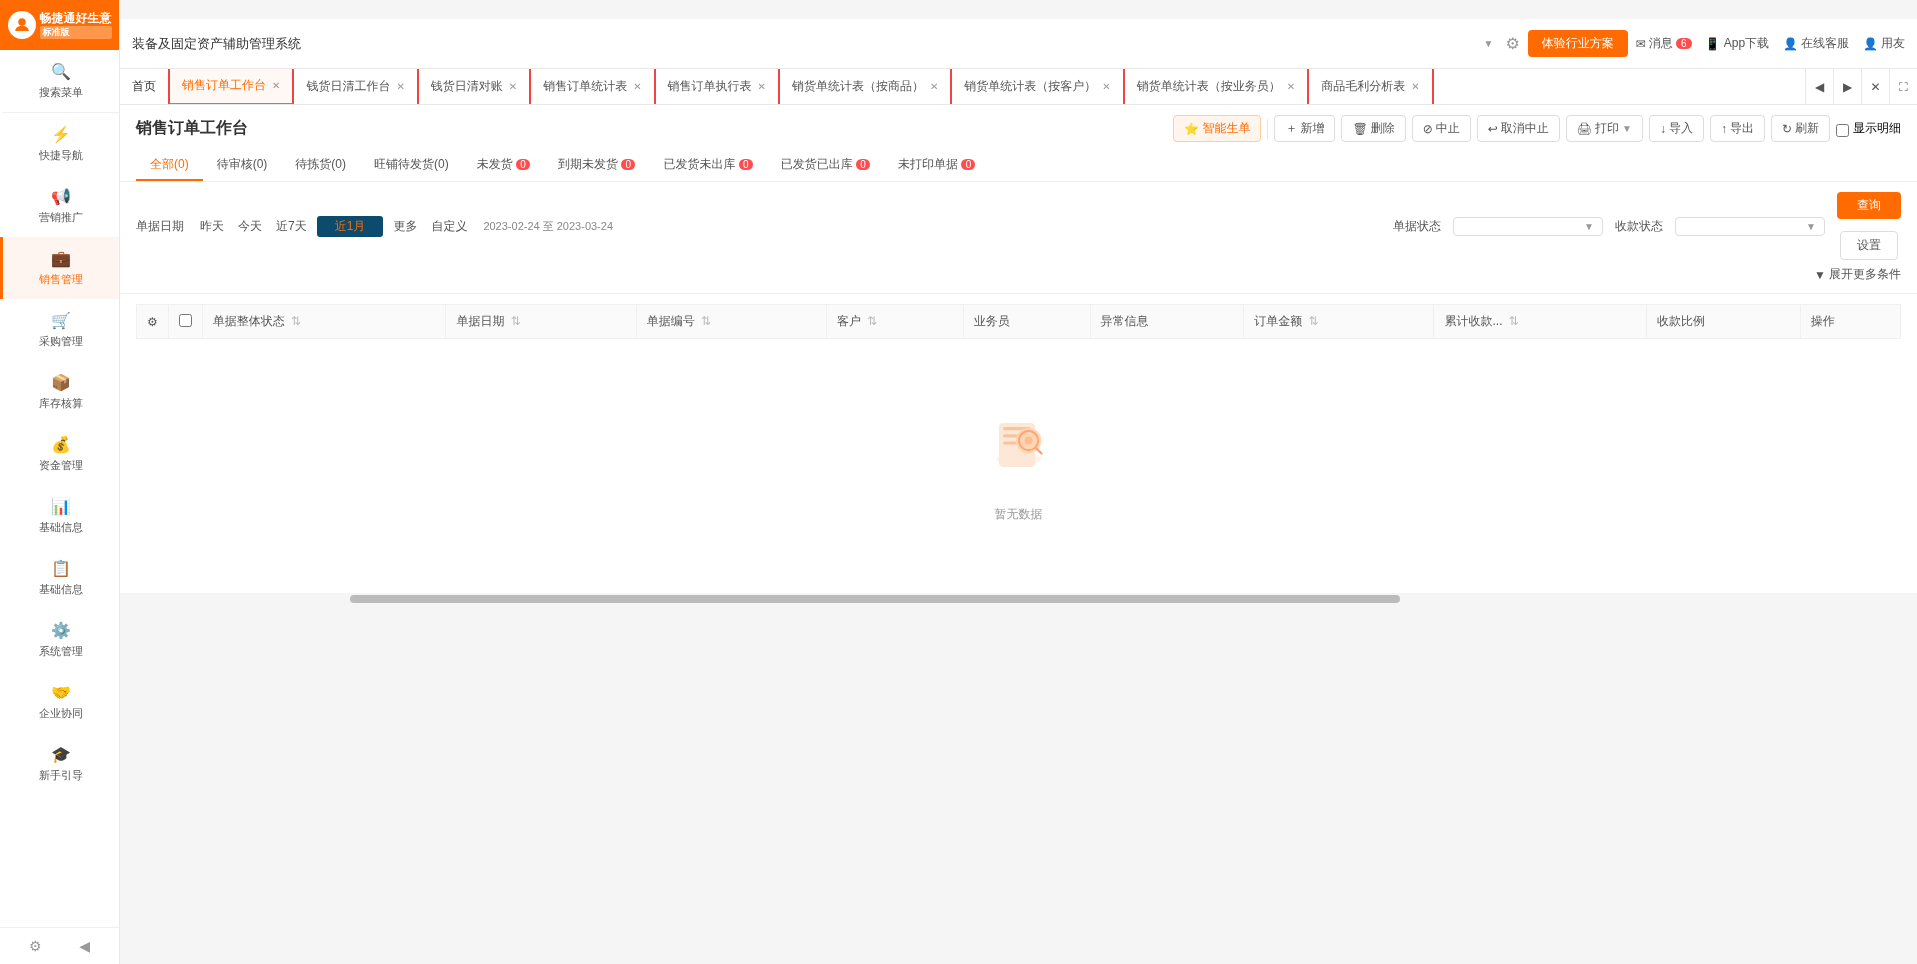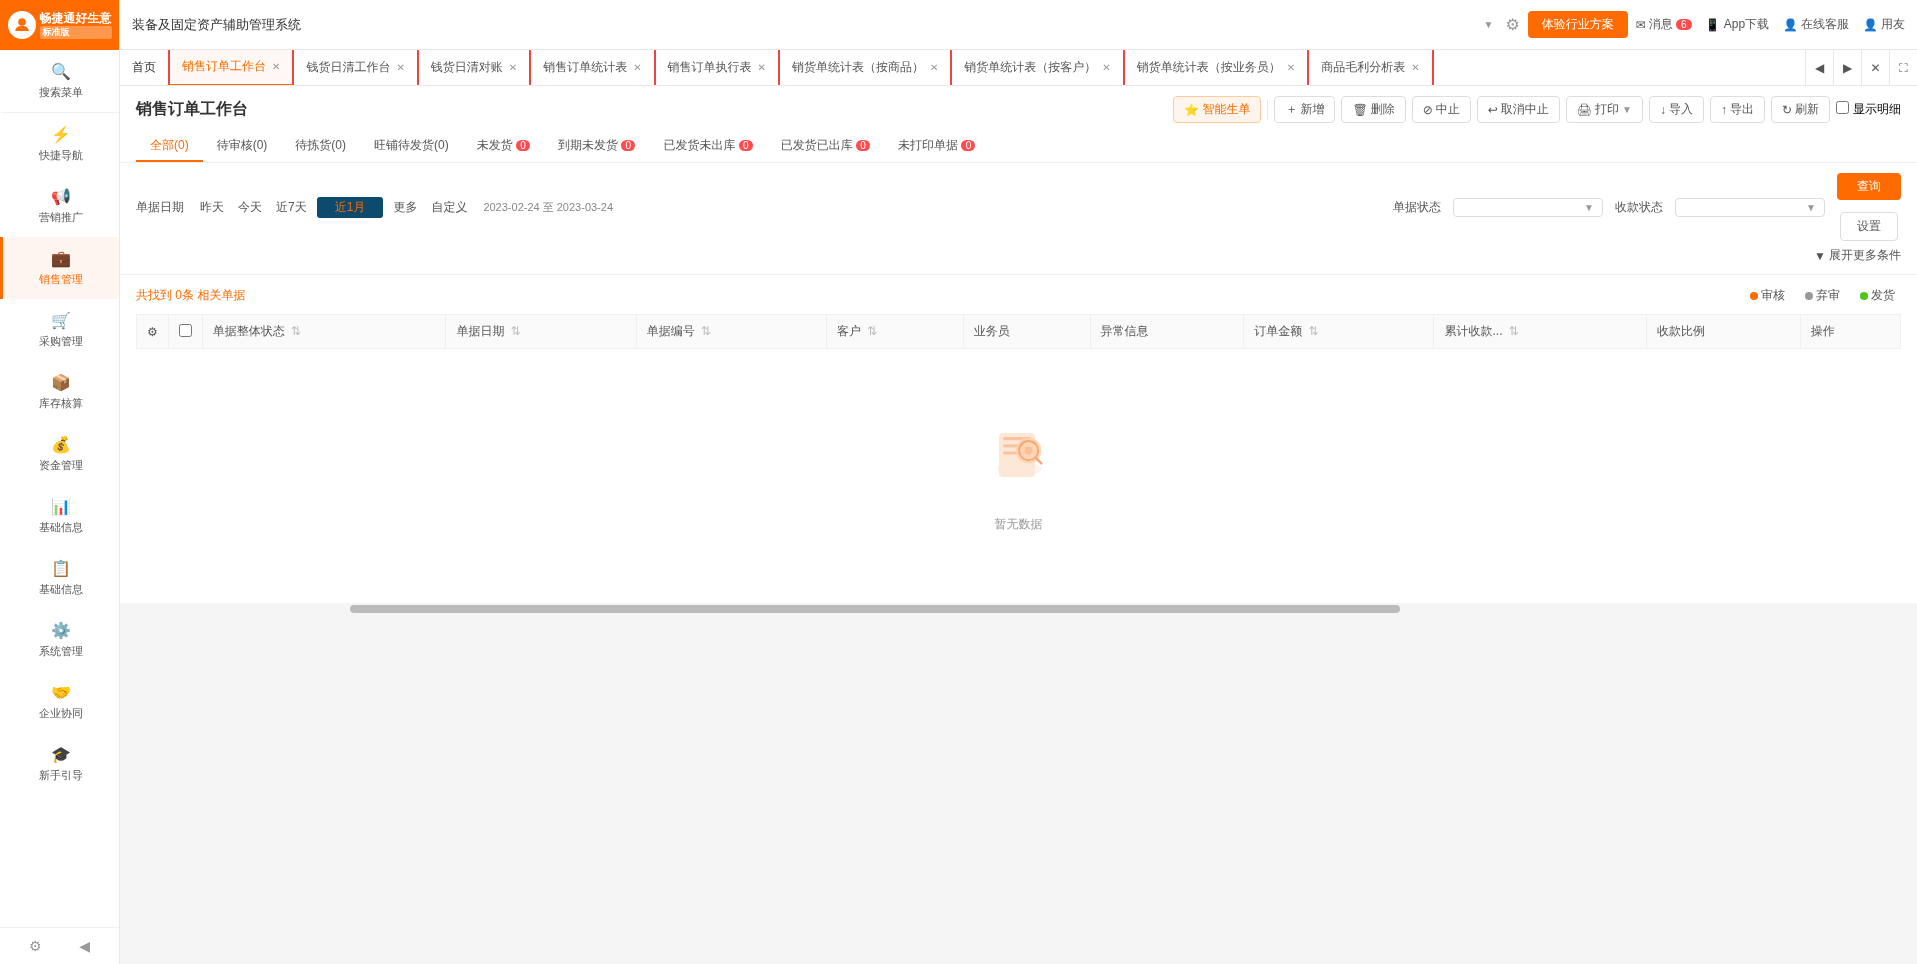--- a/index.html
+++ b/index.html
@@ -16,21 +16,21 @@
     .sidebar-item.active { color: #ff6b00; background: #fff5f0; border-left: 3px solid #ff6b00; }
     .sidebar-item-icon { font-size: 16px; }
     .sidebar-item-label { font-size: 11px; text-align: center; }
     .sidebar-bottom { margin-top: auto; padding: 10px; border-top: 1px solid #f0f0f0; display: flex; justify-content: space-around; }
     .sidebar-bottom-icon { color: #999; cursor: pointer; font-size: 14px; }
 
     
     .main { flex: 1; display: flex; flex-direction: column; overflow: hidden; }
 
     
-    .topbar { height: 50px; background: #fff; border-bottom: 1px solid #e8e8e8; display: flex; align-items: center; padding: 0 12px; gap: 8px; }
+    .topbar { height: 50px; background: #fff; border-bottom: 1px solid #e8e8e8; display: flex; align-items: center; padding: 0 12px; gap: 8px; margin-top: 19px; }
     .topbar-title { font-size: 13px; color: #333; flex: 1; }
     .topbar-settings { color: #999; cursor: pointer; font-size: 16px; margin-left: 4px; }
     .topbar-industry-btn { background: #ff6b00; color: #fff; border: none; padding: 5px 14px; border-radius: 4px; cursor: pointer; font-size: 12px; }
     .topbar-right { display: flex; align-items: center; gap: 14px; margin-left: auto; color: #555; }
     .topbar-right-item { display: flex; align-items: center; gap: 3px; cursor: pointer; font-size: 12px; }
     .badge { background: #ff4d4f; color: #fff; border-radius: 10px; padding: 0 5px; font-size: 10px; min-width: 16px; text-align: center; }
 
     
     .tabbar { height: 36px; background: #fff; border-bottom: 1px solid #e8e8e8; display: flex; align-items: center; overflow: hidden; }
     .tab-item { height: 36px; padding: 0 12px; display: flex; align-items: center; gap: 4px; cursor: pointer; white-space: nowrap; border-right: 2px solid #ef4444; color: #555; font-size: 12px; flex-shrink: 0; }
@@ -292,21 +292,21 @@
             <span>导入</span>
           </button>
           <button class="toolbar-btn">
             <span>↑</span>
             <span>导出</span>
           </button>
           <button class="toolbar-btn">
             <span>↻</span>
             <span>刷新</span>
           </button>
-          <label style="display:flex;align-items:flex-start;gap:4px;cursor:pointer;">
+          <label style="display:flex;align-items:flex-end;gap:4px;cursor:pointer;">
             <input type="checkbox" style="cursor: pointer;">
             <span>显示明细</span>
           </label>
         </div>
       </div>
 
       <div class="sub-tabs">
         <div class="sub-tab active">
           <span>全部(0)</span>
         </div>
@@ -372,41 +372,20 @@
       </div>
       <div style="display:flex;justify-content:center;margin-top:6px;">
         <div class="expand-btn">
           <span>▼</span>
           <span>展开更多条件</span>
         </div>
       </div>
     </div>
 
     <div class="table-area">
-      <div class="table-info-row">
-        <div class="table-info">
-          <span>共找到</span>
-          <span style="color:#ff6b00;">0条</span>
-          <span>相关单据</span>
-        </div>
-        <div class="table-actions">
-          <div class="table-action-btn">
-            <span class="dot dot-orange"></span>
-            <span>审核</span>
-          </div>
-          <div class="table-action-btn">
-            <span class="dot dot-gray"></span>
-            <span>弃审</span>
-          </div>
-          <div class="table-action-btn">
-            <span class="dot dot-green"></span>
-            <span>发货</span>
-          </div>
-        </div>
-      </div>
 
       <div class="scroll-container">
         <table class="data-table">
           <thead>
             <tr>
               <th class="settings-col">⚙</th>
               <th class="checkbox-col"><input type="checkbox" style=""></th>
               <th>
                 <span>单据整体状态</span>
                 <span class="sort-icon">⇅</span>

